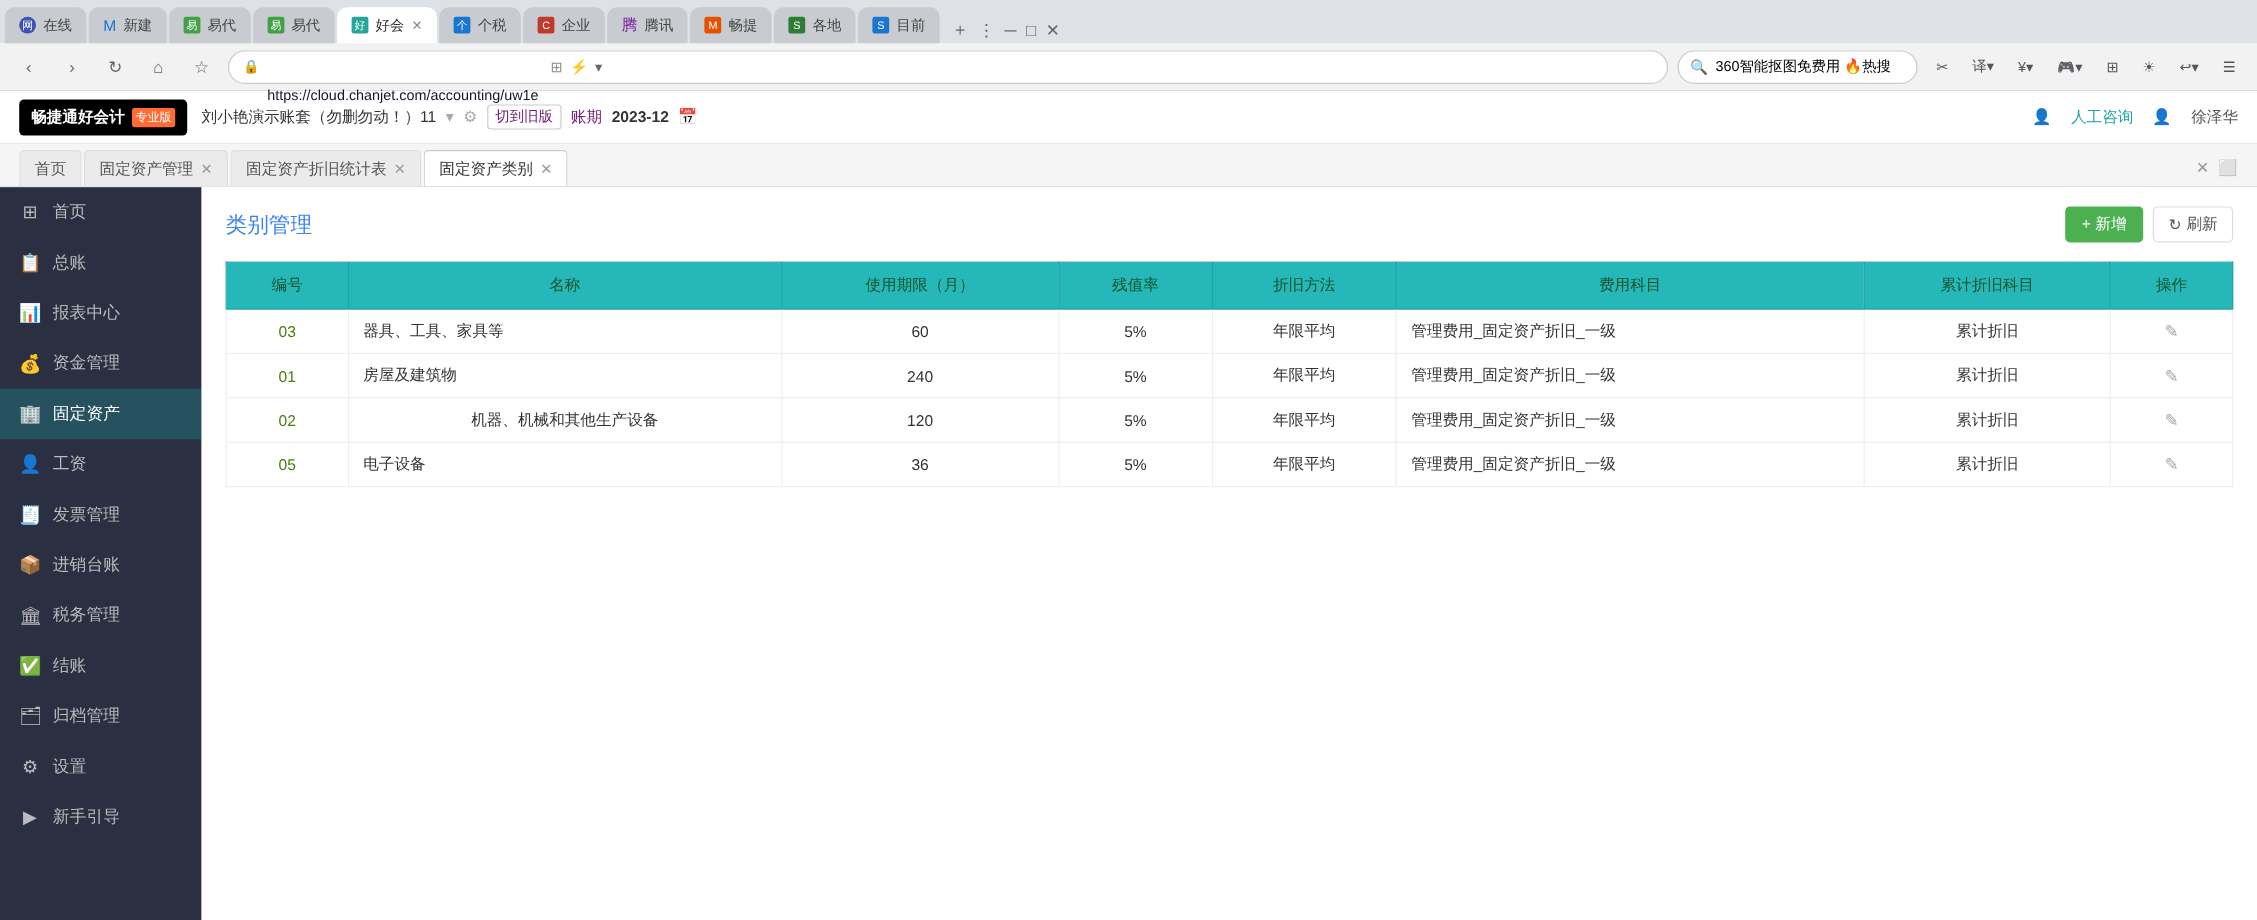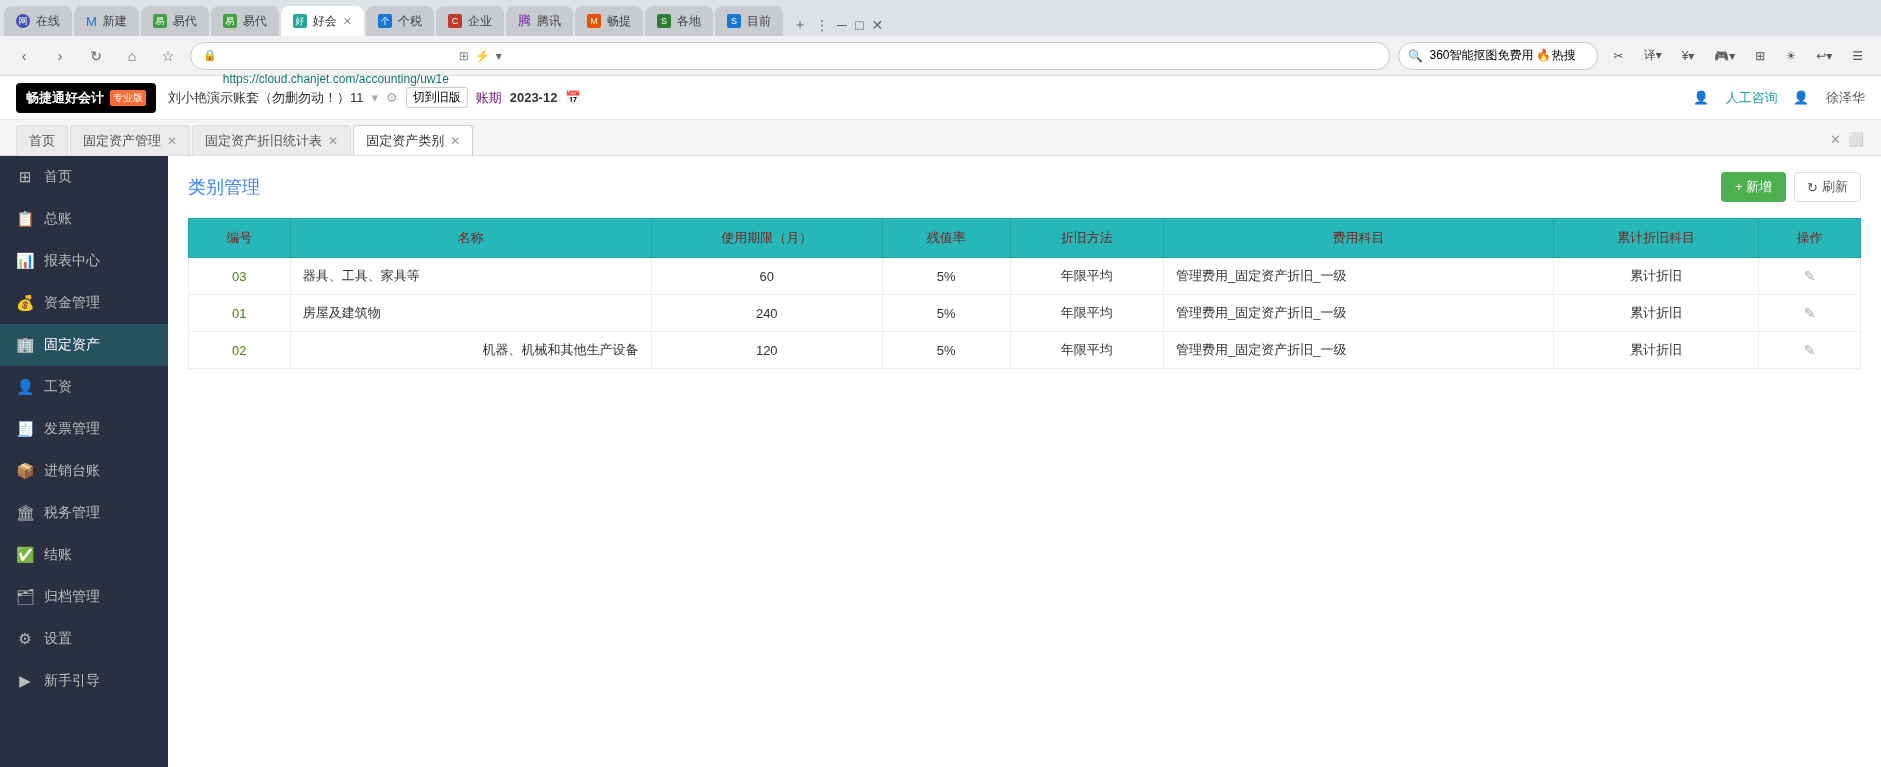--- a/index.html
+++ b/index.html
@@ -75,21 +75,21 @@
       border: 1px solid #ccc;
       border-radius: 14px;
       padding: 0 12px;
       font-size: 12px;
       background: #fff;
       display: flex;
       align-items: center;
       gap: 6px;
     }
     .address-bar .lock { color: #4caf50; font-size: 11px; }
-    .address-bar .url { color: #0f766e; font-size: 12px; margin-top: 46px; }
+    .address-bar .url { color: #0f172a; font-size: 12px; margin-top: 46px; }
     .search-bar {
       display: flex;
       align-items: center;
       gap: 6px;
       background: #fff;
       border: 1px solid #ccc;
       border-radius: 14px;
       padding: 0 10px;
       height: 28px;
       font-size: 12px;
@@ -129,21 +129,21 @@
     }
     .period-badge {
       border: 1px solid #ccc;
       border-radius: 3px;
       padding: 1px 6px;
       font-size: 12px;
       cursor: pointer;
     }
     .period-badge.active {
       background: #fff;
-      color: #000000;
+      color: #701a75;
     }
     .header-right {
       margin-left: auto;
       display: flex;
       align-items: center;
       gap: 16px;
       font-size: 13px;
       color: #555;
     }
 
@@ -268,21 +268,21 @@
     }
 
     
     .data-table {
       width: 100%;
       border-collapse: collapse;
       font-size: 13px;
     }
     .data-table thead tr {
       background: #26b8b8;
-      color: #7f1d1d;
+      color: #14532d;
       font-family: Liberation Serif, serif;
     }
     .data-table thead th {
       padding: 10px 12px;
       text-align: center;
       font-weight: normal;
       border: 1px solid #1fa3a3;
     }
     .data-table tbody tr {
       border-bottom: 1px solid #e8e8e8;
@@ -532,22 +532,32 @@
     <td style="text-align:left;">房屋及建筑物</td>
     <td>240</td>
     <td>5%</td>
     <td>年限平均</td>
     <td style="text-align:left;">管理费用_固定资产折旧_一级</td>
     <td>累计折旧</td>
     <td><span class="edit-icon">✎</span></td>
   </tr>
           <tr>
     <td class="code">02</td>
-    <td style="text-align:right;">机器、机械和其他生产设备</td>
+    <td style="text-align:center;">机器、机械和其他生产设备</td>
     <td>120</td>
+    <td>5%</td>
+    <td>年限平均</td>
+    <td style="text-align:left;">管理费用_固定资产折旧_一级</td>
+    <td>累计折旧</td>
+    <td><span class="edit-icon">✎</span></td>
+  </tr>
+          <tr>
+    <td class="code">05</td>
+    <td style="text-align:left;">电子设备</td>
+    <td>36</td>
     <td>5%</td>
     <td>年限平均</td>
     <td style="text-align:left;">管理费用_固定资产折旧_一级</td>
     <td>累计折旧</td>
     <td><span class="edit-icon">✎</span></td>
   </tr>
         </tbody>
     </table>
   </div>
 </div>

